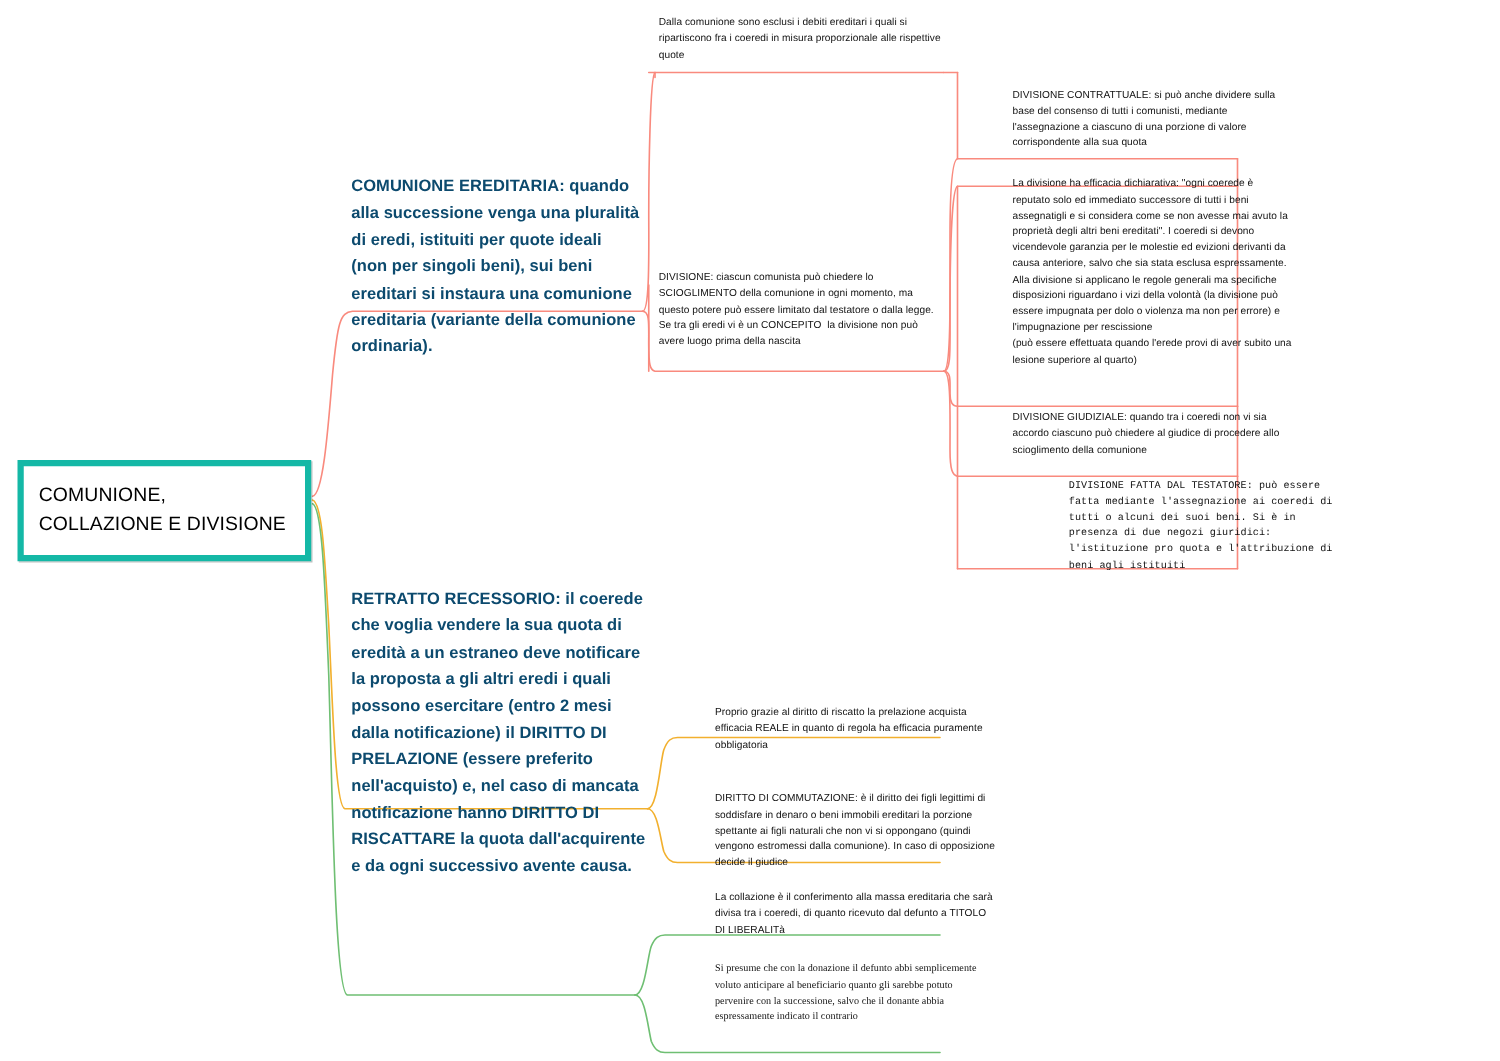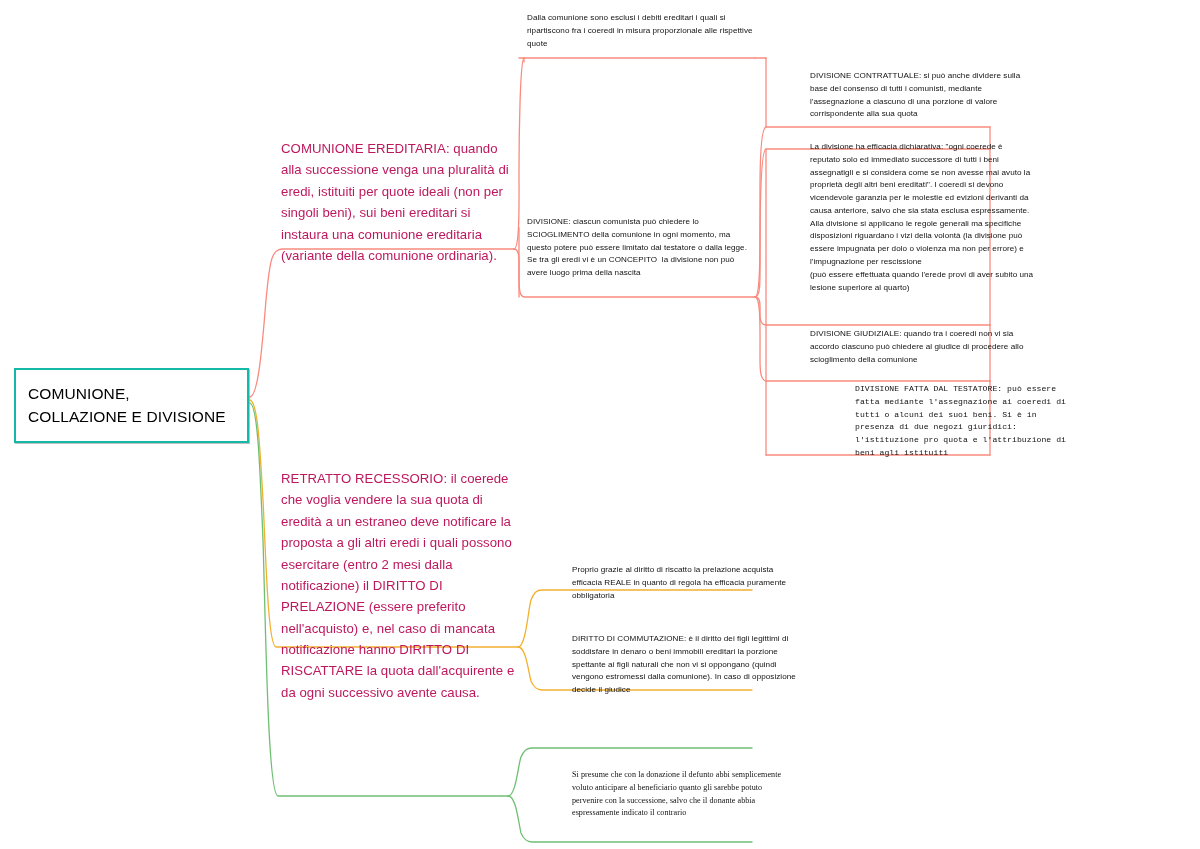--- a/index.html
+++ b/index.html
@@ -10,34 +10,35 @@
   }
   #canvas{position:absolute;inset:0;width:1200px;height:849px;}
   svg#links{position:absolute;left:0;top:0;width:1200px;height:849px;pointer-events:none;}
 
   .node{position:absolute;box-sizing:border-box;}
   .node .txt{white-space:pre-wrap;display:block;}
 
   
   #root-node{
     left:14px; top:368px; width:235px;
-    border:2px solid #14b8a6;
+    border:5px solid #14b8a6;
     background:#fff;
     padding:12px 10px 12px 12px;
     font-size:15.5px; line-height:1.5;
     letter-spacing:.1px;
     box-shadow:1px 1px 0 rgba(0,0,0,.25);
   }
 
   
   .l1{
     font-size:13.2px;
     line-height:1.62;
     letter-spacing:.05px;
-    color:#be185d;
+    color:#0c4a6e;
+    font-weight:bold;
   }
   #n-comunione{left:281px; top:138px; width:232px;}
   #n-retratto {left:281px; top:468px; width:238px;}
   #n-collazione{left:281px; top:703px; width:228px;}
 
   
   .l2{
     font-size:8.1px;
     line-height:1.58;
     letter-spacing:.05px;
@@ -149,18 +150,21 @@
   </div>
 
   <div class="node l3" id="n-prelazione">
     <span class="txt">Proprio grazie al diritto di riscatto la prelazione acquista efficacia REALE in quanto di regola ha efficacia puramente obbligatoria</span>
   </div>
 
   <div class="node l3" id="n-commutazione">
     <span class="txt">DIRITTO DI COMMUTAZIONE: è il diritto dei figli legittimi di soddisfare in denaro o beni immobili ereditari la porzione spettante ai figli naturali che non vi si oppongano (quindi vengono estromessi dalla comunione). In caso di opposizione decide il giudice</span>
   </div>
 
+  <div class="node l3" id="n-conferimento">
+    <span class="txt">La collazione è il conferimento alla massa ereditaria che sarà divisa tra i coeredi, di quanto ricevuto dal defunto a TITOLO DI LIBERALITà</span>
+  </div>
 
   <div class="node l3" id="n-presume">
     <span class="txt">Si presume che con la donazione il defunto abbi semplicemente voluto anticipare al beneficiario quanto gli sarebbe potuto pervenire con la successione, salvo che il donante abbia espressamente indicato il contrario</span>
   </div>
 
 </div>
 
 </body></html>

